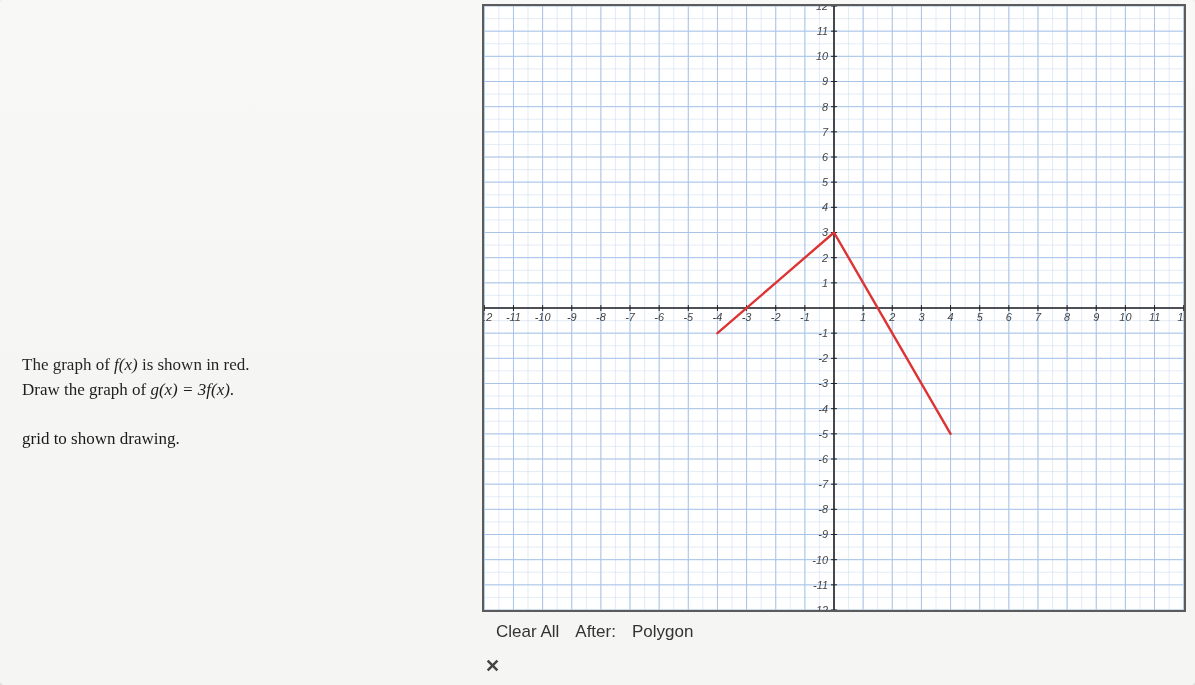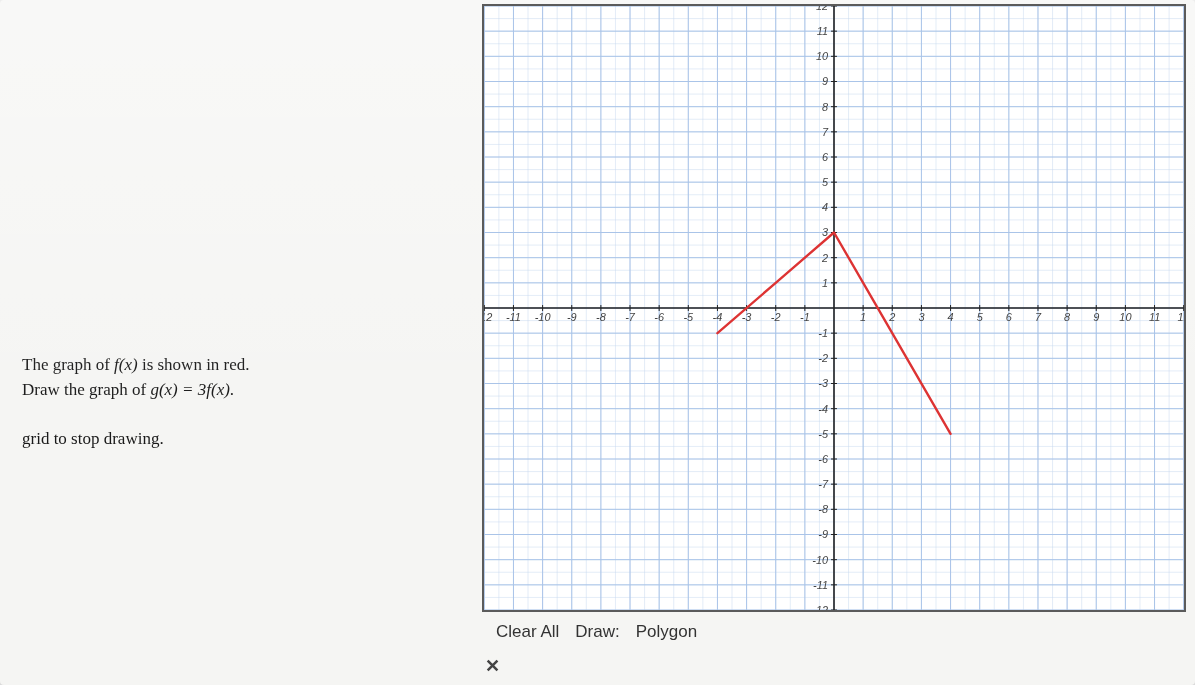--- a/index.html
+++ b/index.html
@@ -98,21 +98,21 @@
 <body>
 
 <div class="page">
   <div class="glare"></div>
 
   <div class="left-col">
     <div class="instructions">
       <span>The graph of </span><span class="fn">f(x)</span><span> is shown in red.</span><br>
       <span>Draw the graph of </span><span class="fn">g(x) = 3f(x)</span><span>.</span><br>
       <br>
-      <span>grid to stop drawing.</span>
+      <span>grid to shown drawing.</span>
     </div>
   </div>
 
   <div class="right-col">
     <div class="chart-wrap">
       <svg class="chart-svg" id="chart-svg" viewBox="0 0 704 608">
           <line x1="0" y1="0" x2="0" y2="608" stroke="#c7d8ef" stroke-width="0.5"></line>
           <line x1="14.666666666666666" y1="0" x2="14.666666666666666" y2="608" stroke="#c7d8ef" stroke-width="0.5"></line>
           <line x1="29.333333333333332" y1="0" x2="29.333333333333332" y2="608" stroke="#c7d8ef" stroke-width="0.5"></line>
           <line x1="44" y1="0" x2="44" y2="608" stroke="#c7d8ef" stroke-width="0.5"></line>
@@ -356,19 +356,19 @@
           <line x1="349" y1="50.666666666666664" x2="355" y2="50.666666666666664" stroke="#222" stroke-width="1"></line>
           <text x="346" y="29.333333333333332" text-anchor="end" class="tick-label">11</text>
           <line x1="349" y1="25.333333333333332" x2="355" y2="25.333333333333332" stroke="#222" stroke-width="1"></line>
           <text x="346" y="4" text-anchor="end" class="tick-label">12</text>
           <line x1="349" y1="0" x2="355" y2="0" stroke="#222" stroke-width="1"></line>
           <polyline points="234.66666666666666,329.3333333333333 293.33333333333337,278.66666666666663 352,228 469.3333333333333,430.6666666666667" fill="none" stroke="#d33" stroke-width="2.4" stroke-linejoin="round" stroke-linecap="round"></polyline>
         </svg>
     </div>
     <div class="controls">
       <span class="ctrl">Clear All</span>
-      <span class="ctrl">Draw:</span>
+      <span class="ctrl">After:</span>
       <span class="ctrl">Polygon</span>
     </div>
   </div>
 
   <div class="close-x">✕</div>
 </div>
 
 </body></html>

